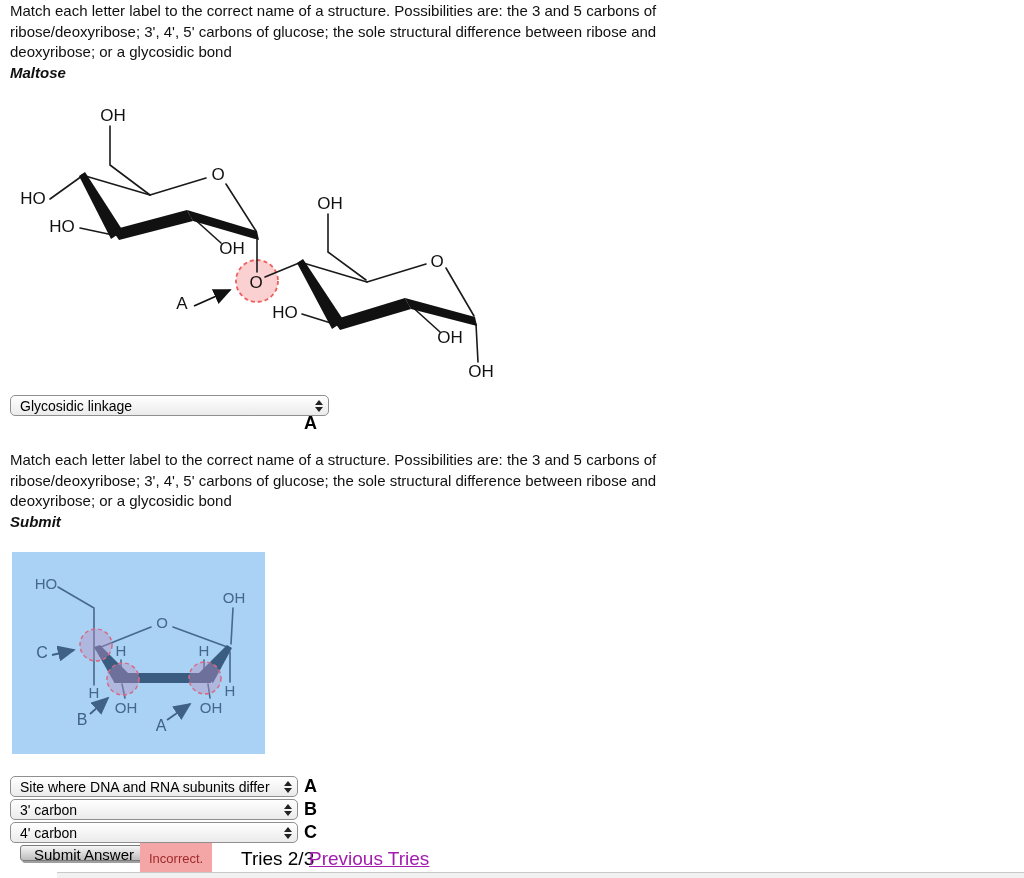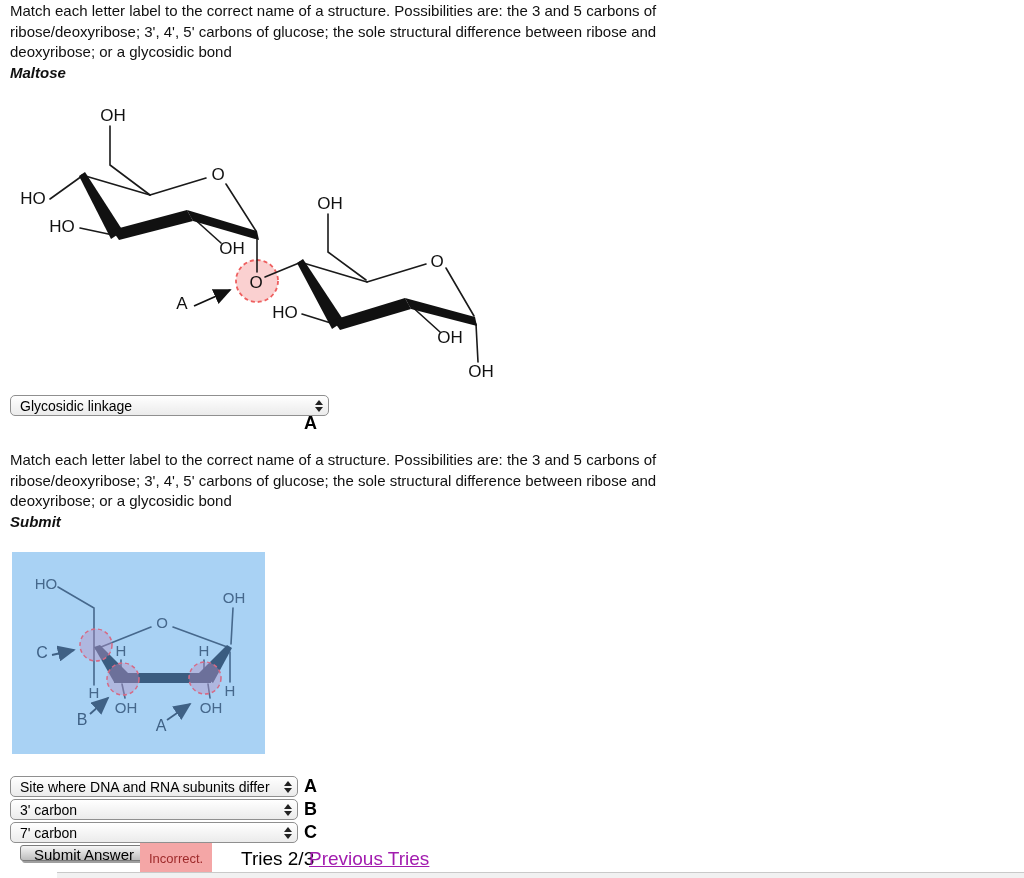--- a/index.html
+++ b/index.html
@@ -179,21 +179,21 @@
   <div class="sel" style="left:10px;top:799px;width:288px;">
     <span class="txt">3' carbon</span>
     <span class="spinner">
         <span class="up"></span>
         <span class="dn"></span>
       </span>
   </div>
   <span class="letter" style="top:799px;">B</span>
 
   <div class="sel" style="left:10px;top:822px;width:288px;">
-    <span class="txt">7' carbon</span>
+    <span class="txt">4' carbon</span>
     <span class="spinner">
         <span class="up"></span>
         <span class="dn"></span>
       </span>
   </div>
   <span class="letter" style="top:822px;">C</span>
 
   <button class="submit-btn">Submit Answer</button>
   <span class="status-box">Incorrect.</span>
   <span class="tries">Tries 2/3</span>

